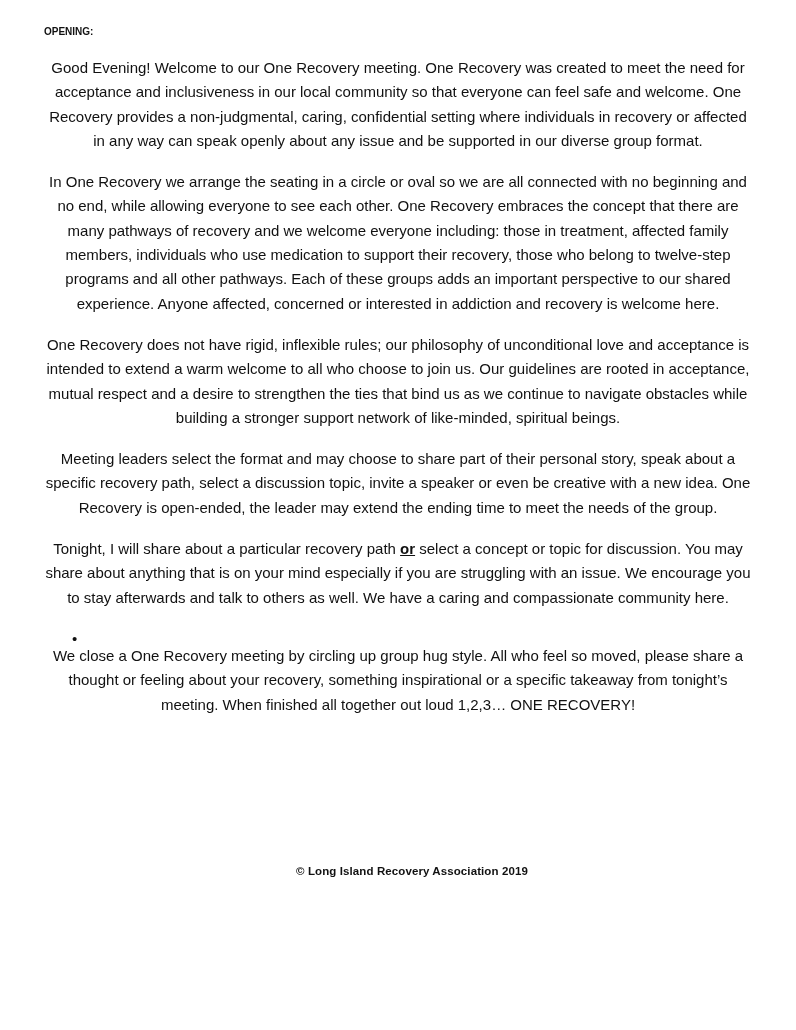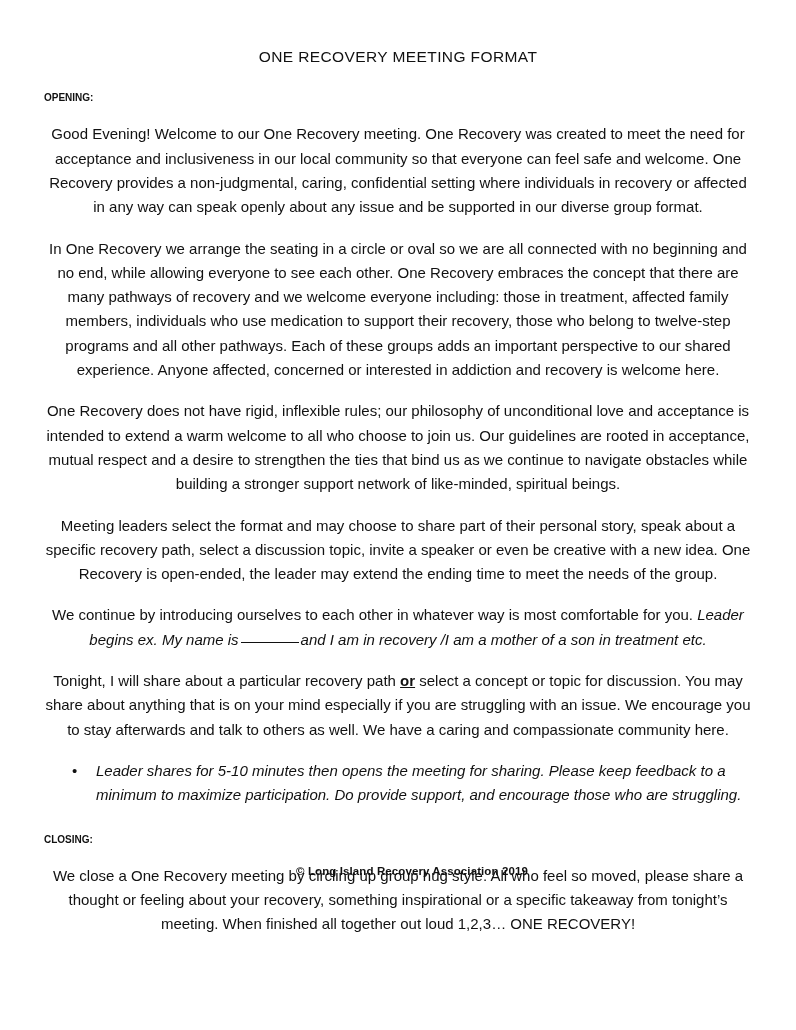--- a/index.html
+++ b/index.html
@@ -100,41 +100,38 @@
     color: #111111;
     letter-spacing: 0.1px;
   }
 </style>
 </head>
 <body>
 
 <div class="page">
   <div class="content">
 
-    <h1 class="doc-title">ONE RECOVERY MEETING FORMAT</h1>
 
     <div class="section-label">OPENING:</div>
 
     <p class="body-par">Good Evening! Welcome to our One Recovery meeting.  One Recovery was created to meet the need for acceptance and inclusiveness in our local community so that everyone can feel safe and welcome.  One Recovery provides a non-judgmental, caring, confidential setting where individuals in recovery or affected in any way can speak openly about any issue and be supported in our diverse group format.</p>
 
     <p class="body-par">In One Recovery we arrange the seating in a circle or oval so we are all connected with no beginning and no end, while allowing everyone to see each other.   One Recovery embraces the concept that there are many pathways of recovery and we welcome everyone including: those in treatment, affected family members, individuals who use medication to support their recovery, those who belong to twelve-step programs and all other pathways. Each of these groups adds an important perspective to our shared experience. Anyone affected, concerned or interested in addiction and recovery is welcome here.</p>
 
     <p class="body-par">One Recovery does not have rigid, inflexible rules; our philosophy of unconditional love and acceptance is intended to extend a warm welcome to all who choose to join us.   Our guidelines are rooted in acceptance, mutual respect and a desire to strengthen the ties that bind us as we continue to navigate obstacles while building a stronger support network of like-minded, spiritual beings.</p>
 
     <p class="body-par">Meeting leaders select the format and may choose to share part of their personal story, speak about a specific recovery path, select a discussion topic, invite a speaker or even be creative with a new idea.  One Recovery is open-ended, the leader may extend the ending time to meet the needs of the group.</p>
 
 
-    <p class="body-par"><span>We continue by introducing ourselves to each other in whatever way is most comfortable for you. </span><span class="italic">Leader begins ex. My name is</span><span class="blank-line"></span><span class="italic">and I am in recovery /I am a mother of a son in treatment etc.</span></p>
 
     <p class="body-par"><span>Tonight, I will share about a particular recovery path </span><span class="bold">or</span><span> select a concept or topic for discussion. You may share about anything that is on your mind especially if you are struggling with an issue. We encourage you to stay afterwards and talk to others as well. We have a caring and compassionate community here.</span></p>
 
     <ul class="bullet-list">
-      <li><span class="bullet-dot">•</span><span>Leader shares for 5-10 minutes then opens the meeting for sharing. Please keep feedback to a minimum to maximize participation. Do provide support, and encourage those who are struggling.</span></li>
+      <li><span class="bullet-dot">•</span></li>
     </ul>
 
-    <div class="section-label">CLOSING:</div>
 
     <p class="body-par">We close a One Recovery meeting by circling up group hug style. All who feel so moved, please share a thought or feeling about your recovery, something inspirational or a specific takeaway from tonight’s meeting. When finished all together out loud 1,2,3… ONE RECOVERY!</p>
 
   </div>
 
   <div class="footer-copyright">© Long Island Recovery Association 2019</div>
 </div>
 
 </body></html>

